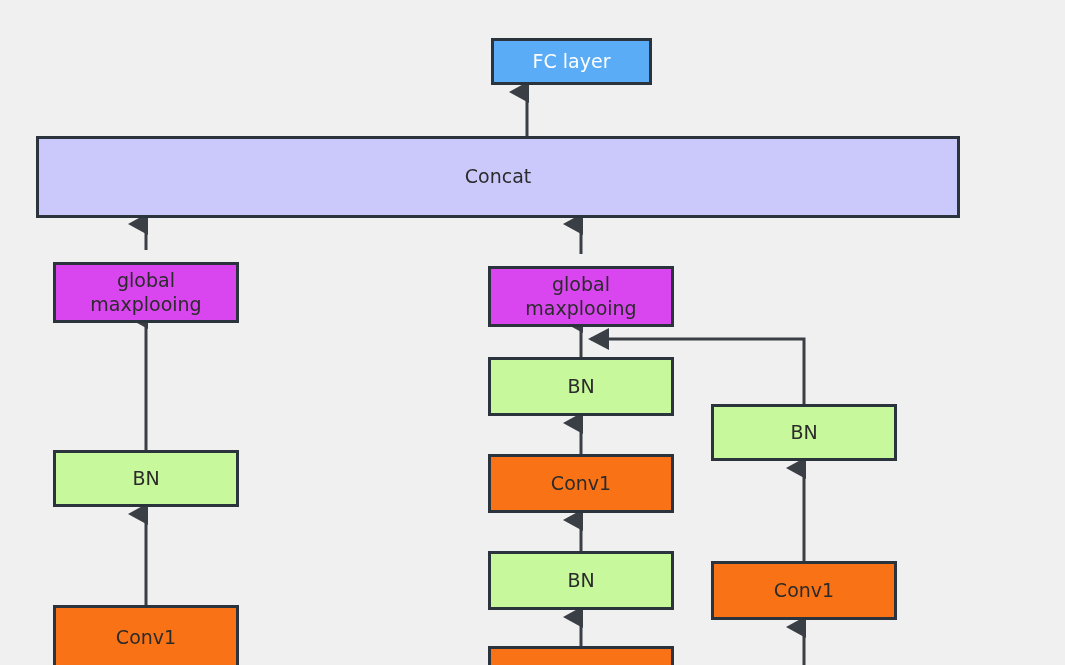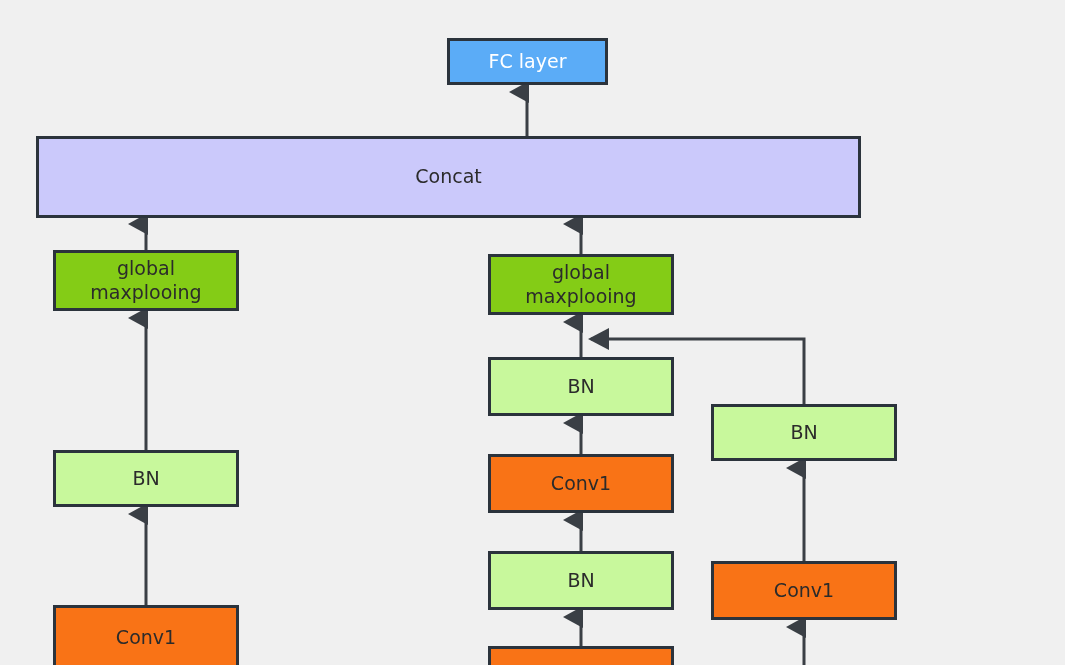--- a/index.html
+++ b/index.html
@@ -38,26 +38,28 @@
     text-align: center;
     color: #2b2b2b;
     font-size: 19px;
     line-height: 1.22;
     white-space: pre-line;
     z-index: 2;
   }
   .node.fc {
     background: #5bacf7;
     color: #ffffff;
+    margin-left: 44px;
   }
   .node.concat {
     background: #cbc9fb;
   }
   .node.pool {
-    background: #84cc16;
+    background: #d946ef;
+    margin-top: 12px;
   }
   .node.bn {
     background: #c8f89c;
   }
   .node.conv {
     background: #f97316;
   }
   .node-label {
     display: block;
     pointer-events: none;
@@ -105,21 +107,21 @@
       <line x1="804" y1="665" x2="804" y2="627" marker-end="url(#arrow-up)"></line>
 
       <path d="M 804 404 L 804 339 L 591 339" marker-end="url(#arrow-left)"></path>
     </g>
   </svg>
 
   <div class="node fc" style="left:447px; top:38px; width:161px; height:47px;">
     <span class="node-label">FC  layer</span>
   </div>
 
-  <div class="node concat" style="left:36px; top:136px; width:825px; height:82px;">
+  <div class="node concat" style="left:36px; top:136px; width:924px; height:82px;">
     <span class="node-label">Concat</span>
   </div>
 
   <div class="node pool" style="left:53px; top:250px; width:186px; height:61px;">
     <span class="node-label">global
 maxplooing</span>
   </div>
 
   <div class="node pool" style="left:488px; top:254px; width:186px; height:61px;">
     <span class="node-label">global

